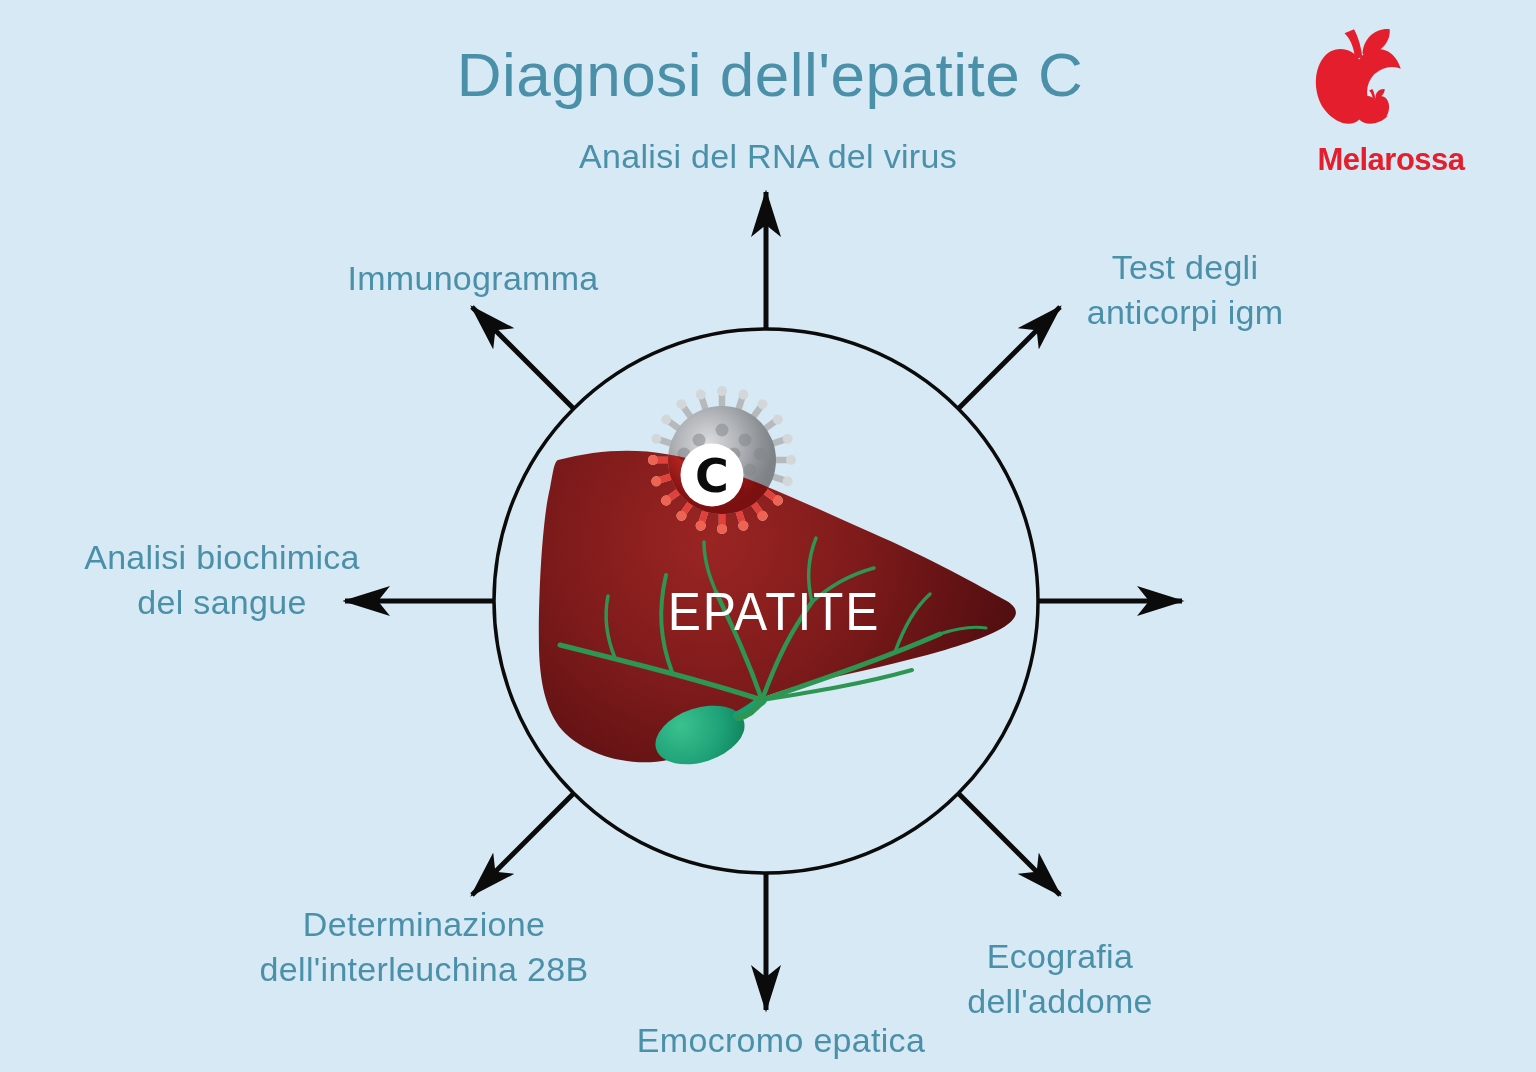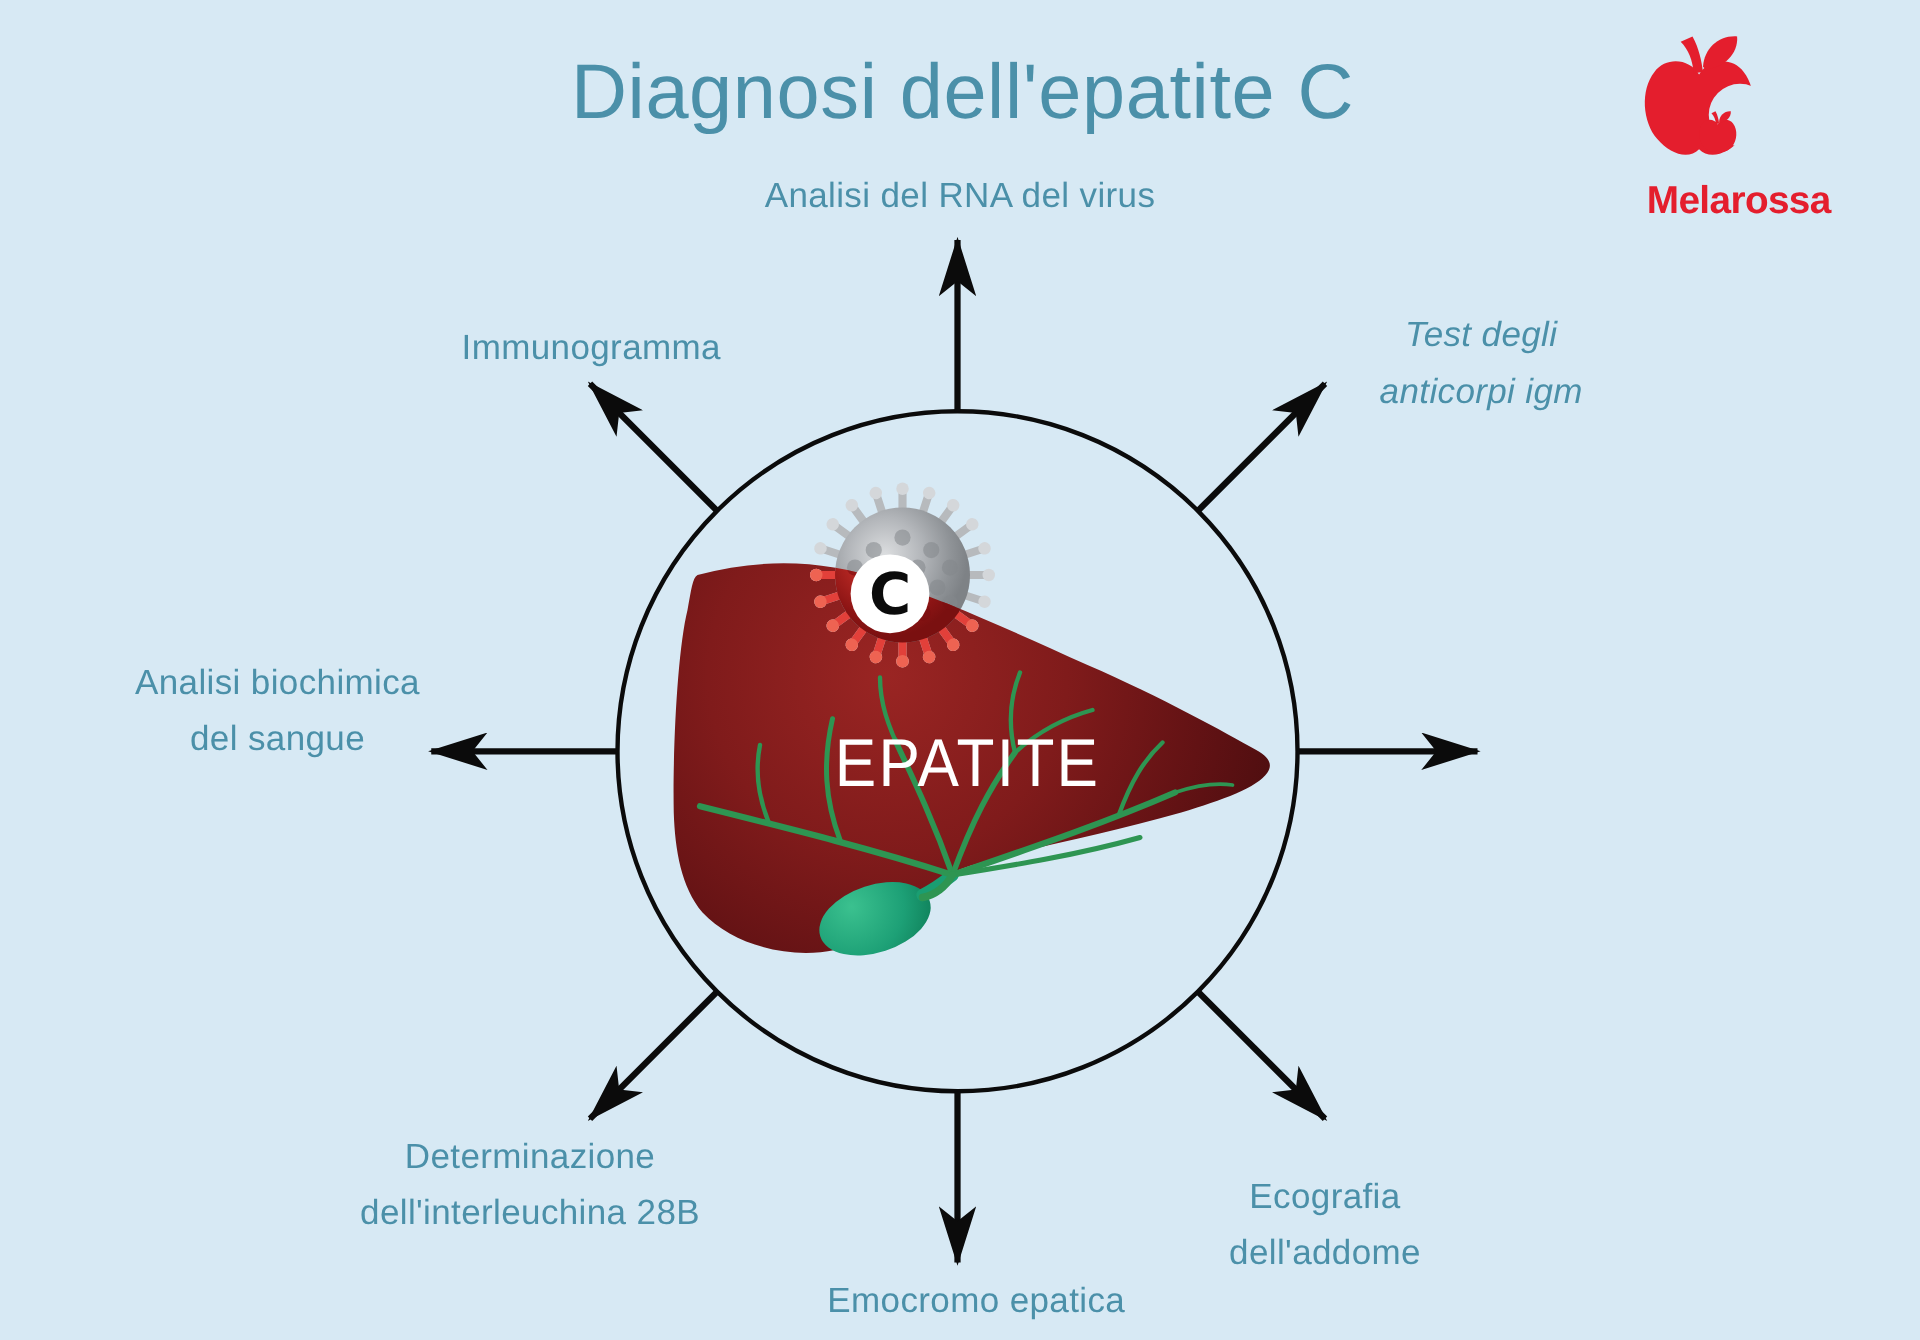--- a/index.html
+++ b/index.html
@@ -9,31 +9,31 @@
     font-family:"Liberation Sans","DejaVu Sans",sans-serif;
     padding-left:32px;
   }
   svg{position:absolute;left:0;top:0;}
   .title{
     position:absolute;left:770px;top:74px;transform:translate(-50%,-50%);
     font-size:62px;color:#4b90a9;white-space:nowrap;letter-spacing:0.5px;
   }
   .label{
     position:absolute;transform:translate(-50%,-50%);
-    color:#4b90a9;font-size:28px;line-height:45px;text-align:center;
+    color:#4b90a9;font-size:34px;line-height:45px;text-align:center;
     letter-spacing:0.3px;
   }
   .label .ln{display:block;white-space:nowrap;}
   .pos-top{left:768px;top:156px;}
-  .pos-top-right{left:1185px;top:290px;font-style:italic;}
+  .pos-top-right{left:1185px;top:290px;}
   .pos-right{left:1320px;top:602px;}
   .pos-bottom-right{left:1060px;top:979px;}
   .pos-bottom{left:781px;top:1040px;}
   .pos-bottom-left{left:400px;top:947px;margin-left:24px;}
-  .pos-left{left:222px;top:568px;text-align:center;}
+  .pos-left{left:222px;top:580px;text-align:center;}
   .pos-top-left{left:473px;top:278px;text-align:center;}
   .organ-label{
     position:absolute;left:774px;top:611px;
     transform:translate(-50%,-50%) scaleX(0.92);
     color:#ffffff;font-size:54px;letter-spacing:2px;white-space:nowrap;
   }
   .virus-badge{
     position:absolute;left:712px;top:475px;width:63px;height:63px;
     transform:translate(-50%,-50%);border-radius:50%;background:#ffffff;
     display:flex;align-items:center;justify-content:center;

